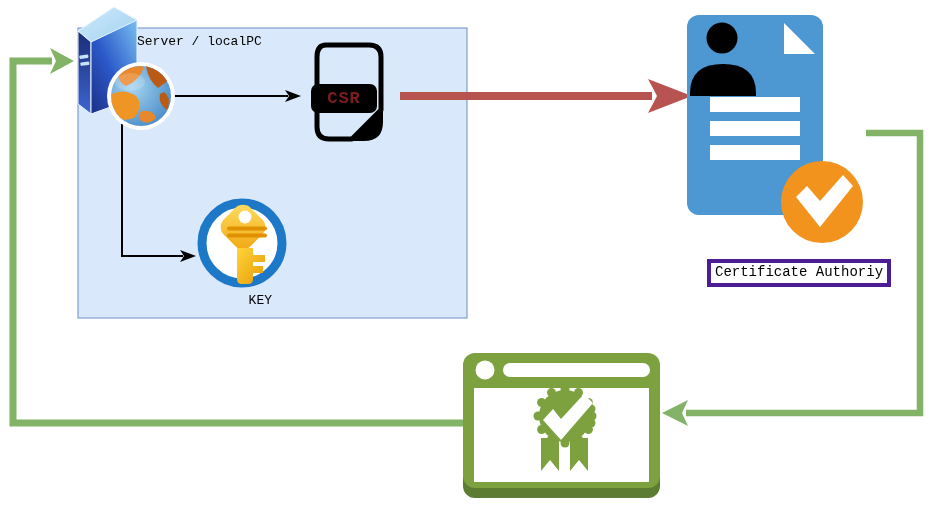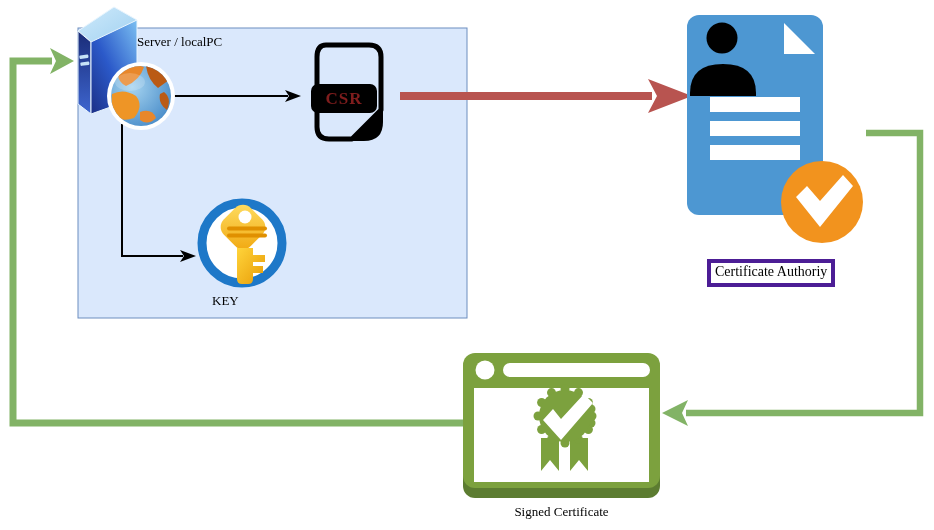--- a/index.html
+++ b/index.html
@@ -1,32 +1,32 @@
 <!DOCTYPE html>
 <html><head>
 <meta charset="utf-8">
 <style>
   html,body{margin:0;padding:0;background:#fff;}
   .canvas{
     position:relative;
     width:934px;height:530px;
     background:#ffffff;
-    font-family:Liberation Serif, serif;
+    font-family:Liberation Mono, monospace;
     overflow:hidden;
   }
   .canvas svg{position:absolute;left:0;top:0;}
   .lbl{
     position:absolute;
     color:#000;
     font-size:13px;
     line-height:1.2;
     white-space:nowrap;
   }
   .lbl-server{left:137px;top:34px;}
-  .lbl-key{left:212px;top:293px;width:60px;text-align:left;}
+  .lbl-key{left:212px;top:293px;width:60px;text-align:right;}
   .lbl-ca{
     left:707px;top:259px;
     font-size:14px;
     border:4px solid #4c1d95;
     background:#fff;
     padding:1px 4px 2px 4px;
   }
   .lbl-cert{left:463px;top:504px;width:197px;text-align:center;}
   .lbl-csr{
     left:311px;top:84px;width:66px;height:29px;
@@ -176,15 +176,14 @@
       </g>
       <path d="M 543 420 L 553 409 L 561 419 L 584 394 L 593 403 L 561 440 Z" fill="#FFFFFF"></path>
     </g>
   </g>
 </svg>
 
 <div class="lbl lbl-server">Server / localPC</div>
 <div class="lbl lbl-csr">CSR</div>
 <div class="lbl lbl-key">KEY</div>
 <div class="lbl lbl-ca">Certificate Authoriy</div>
-<div class="lbl lbl-cert">Signed Certificate</div>
 
 </div>
 
 </body></html>

